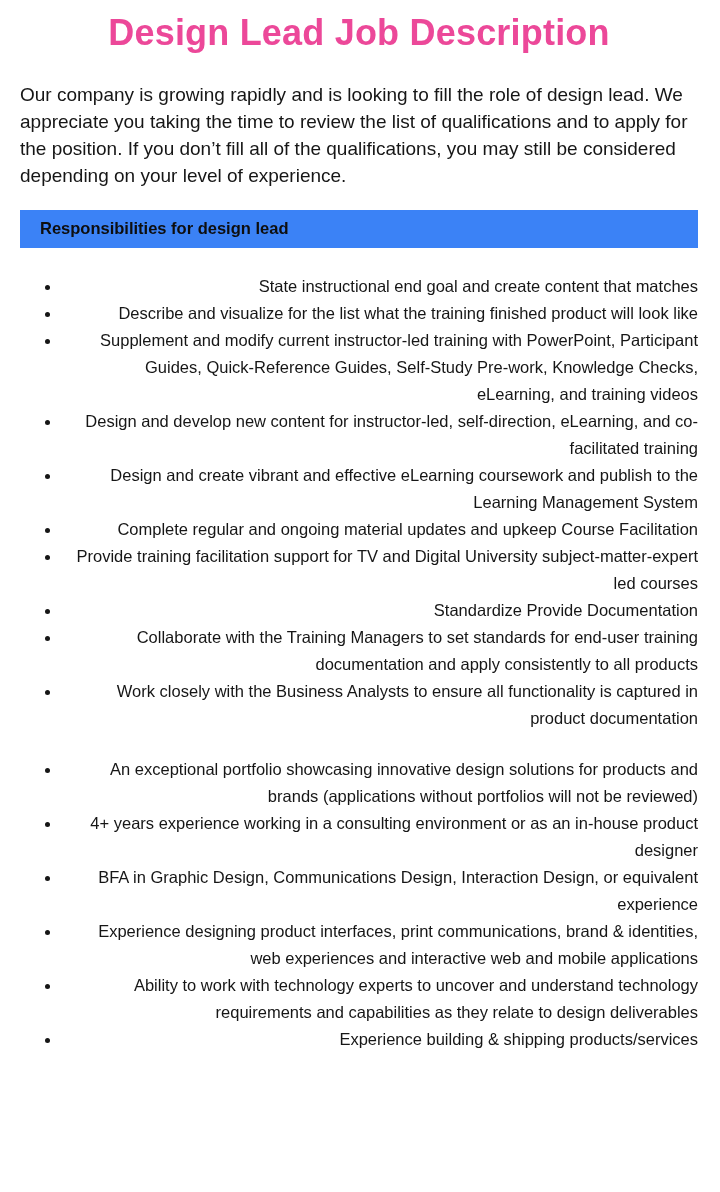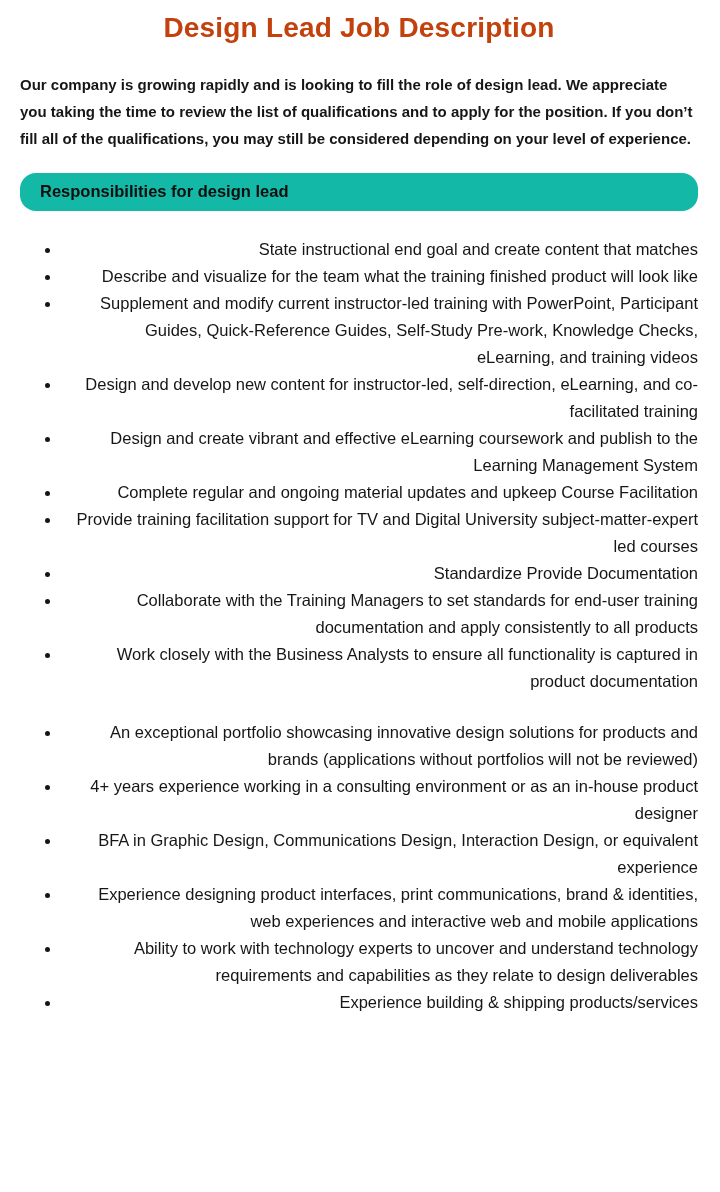--- a/index.html
+++ b/index.html
@@ -12,42 +12,40 @@
     margin: 0 auto;
     font-family: "Liberation Sans", "DejaVu Sans", sans-serif;
     color: #141414;
     -webkit-font-smoothing: antialiased;
   }
   .page {
     padding: 0 22px 30px 20px;
   }
   .doc-title {
     text-align: center;
-    font-size: 28px;
+    font-size: 36px;
     font-weight: 700;
     letter-spacing: 0.2px;
-    color: #c2410c;
+    color: #ec4899;
     padding-top: 12px;
     margin-bottom: 27px;
   }
   .intro {
-    font-size: 15px;
+    font-size: 19px;
     line-height: 27px;
     color: #161616;
     margin-bottom: 21px;
-    font-weight: bold;
   }
   .section-header {
-    background: #14b8a6;
+    background: #3b82f6;
     font-size: 16.5px;
     font-weight: 700;
     color: #0e0e0e;
     padding: 9px 20px 10px 20px;
     margin-bottom: 25px;
-    border-radius: 16px;
   }
   ul.item-list {
     list-style: disc;
     padding-left: 41px;
     margin-bottom: 24px;
   }
   ul.item-list li {
     font-size: 16.5px;
     line-height: 27px;
     color: #161616;
@@ -68,21 +66,21 @@
 <div class="page">
 
   <h1 class="doc-title">Design Lead Job Description</h1>
 
   <p class="intro">Our company is growing rapidly and is looking to fill the role of design lead. We appreciate you taking the time to review the list of qualifications and to apply for the position. If you don’t fill all of the qualifications, you may still be considered depending on your level of experience.</p>
 
   <div class="section">
     <div class="section-header">Responsibilities for design lead</div>
     <ul class="item-list">
       <li>State instructional end goal and create content that matches</li>
-      <li>Describe and visualize for the team what the training finished product will look like</li>
+      <li>Describe and visualize for the list what the training finished product will look like</li>
       <li>Supplement and modify current instructor-led training with PowerPoint, Participant Guides, Quick-Reference Guides, Self-Study Pre-work, Knowledge Checks, eLearning, and training videos</li>
       <li>Design and develop new content for instructor-led, self-direction, eLearning, and co-facilitated training</li>
       <li>Design and create vibrant and effective eLearning coursework and publish to the Learning Management System</li>
       <li>Complete regular and ongoing material updates and upkeep Course Facilitation</li>
       <li>Provide training facilitation support for TV and Digital University subject-matter-expert led courses</li>
       <li>Standardize Provide Documentation</li>
       <li>Collaborate with the Training Managers to set standards for end-user training documentation and apply consistently to all products</li>
       <li>Work closely with the Business Analysts to ensure all functionality is captured in product documentation</li>
     </ul>
   </div>

